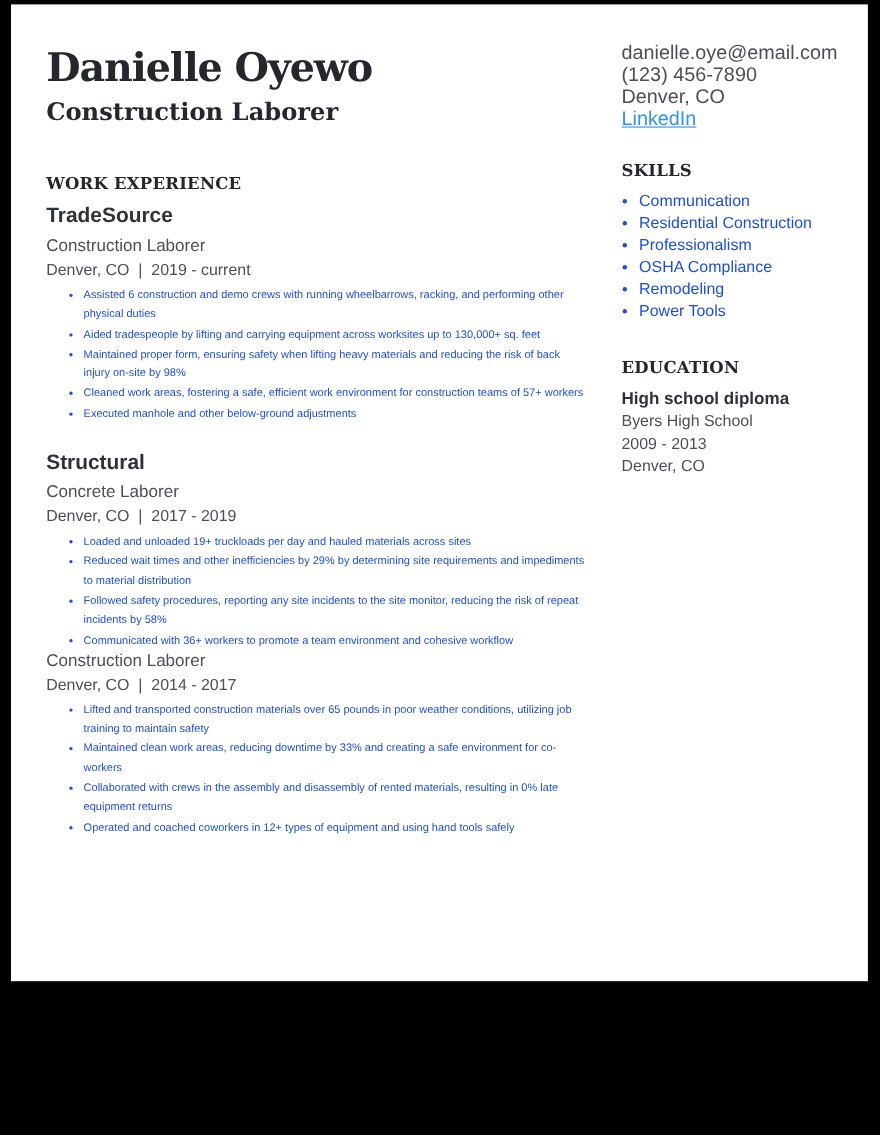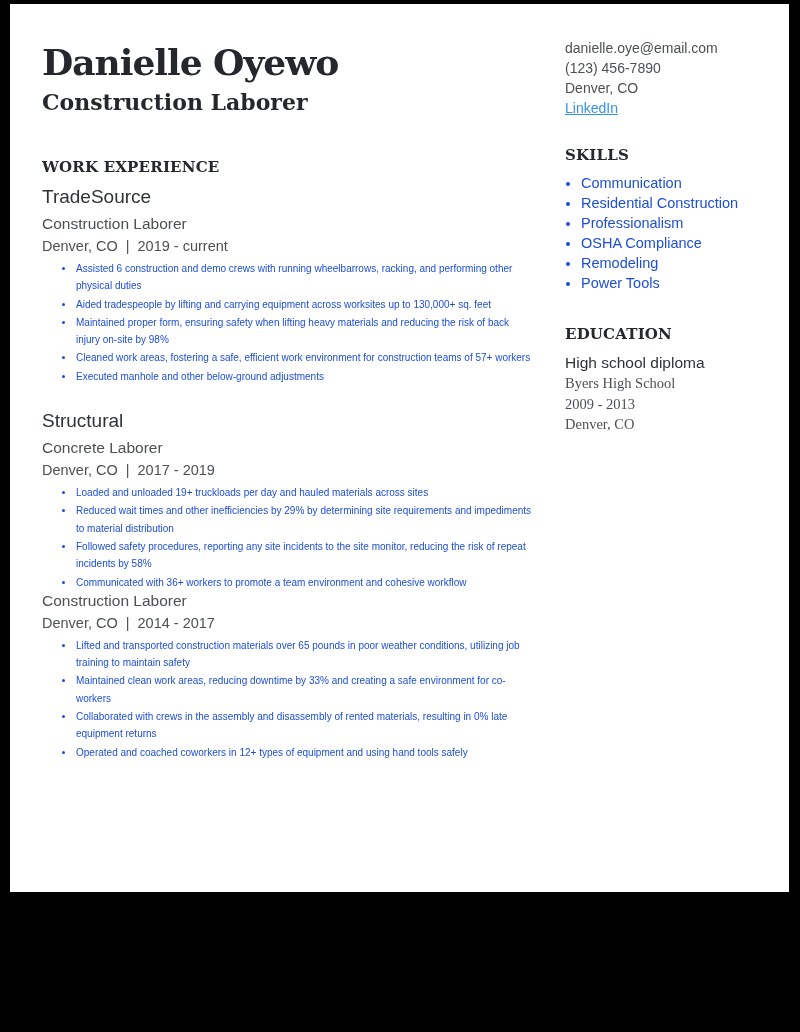--- a/index.html
+++ b/index.html
@@ -33,21 +33,21 @@
   }
   .identity h2 {
     font-family: "DejaVu Serif", serif;
     font-weight: 700;
     font-size: 22px;
     line-height: 28px;
     color: #24282c;
     margin-top: 4px;
   }
   .contact {
-    font-size: 14px;
+    font-size: 18px;
     line-height: 20px;
     color: #4c5054;
     margin-top: 2px;
   }
   .contact .line { margin-bottom: 0; }
   .contact a {
     color: #3492e8;
     text-decoration: underline;
   }
   
@@ -56,21 +56,21 @@
   .section-heading {
     font-family: "DejaVu Serif", serif;
     font-weight: 700;
     font-size: 15px;
     letter-spacing: 0.2px;
     color: #24282c;
   }
   
   .job .company {
     font-size: 19px;
-    font-weight: 400;
+    font-weight: 700;
     color: #2e3337;
     margin-top: 10px;
     margin-bottom: 7px;
   }
   .job + .job .company { margin-top: 25px; }
   .job .role {
     font-size: 15.5px;
     color: #4c5054;
     margin-bottom: 5px;
   }
@@ -98,30 +98,29 @@
     margin-top: 9px;
   }
   .skills-list li {
     font-size: 14.5px;
     line-height: 20px;
     color: #1d4ed8;
   }
   .education-heading { margin-top: 32px; }
   .edu-degree {
     font-size: 15.5px;
-    font-weight: 400;
+    font-weight: 700;
     color: #2e3337;
     margin-top: 9px;
     line-height: 21px;
   }
   .edu-line {
     font-size: 14.5px;
     line-height: 20.5px;
     color: #4c5054;
-    font-family: Liberation Serif, serif;
   }
 </style>
 </head>
 <body>
 
 <div class="page">
   <div class="layout">
 
     <div class="identity">
       <h1>Danielle Oyewo</h1>

